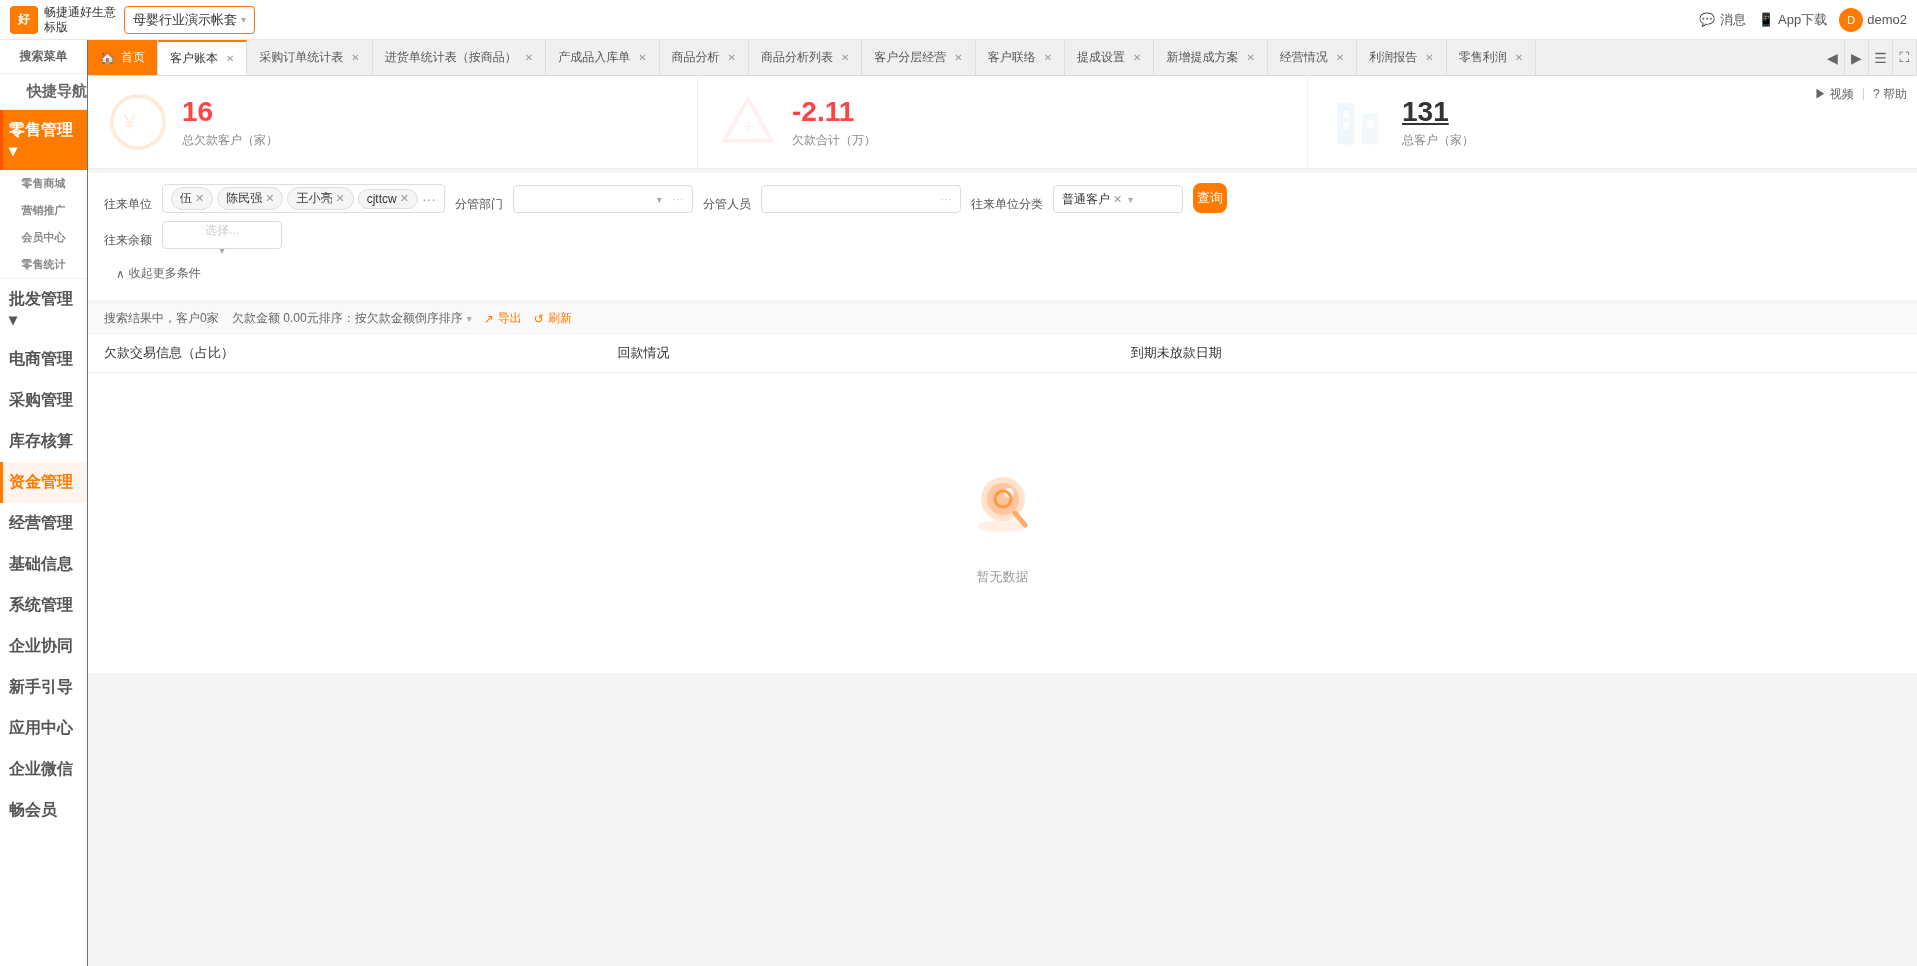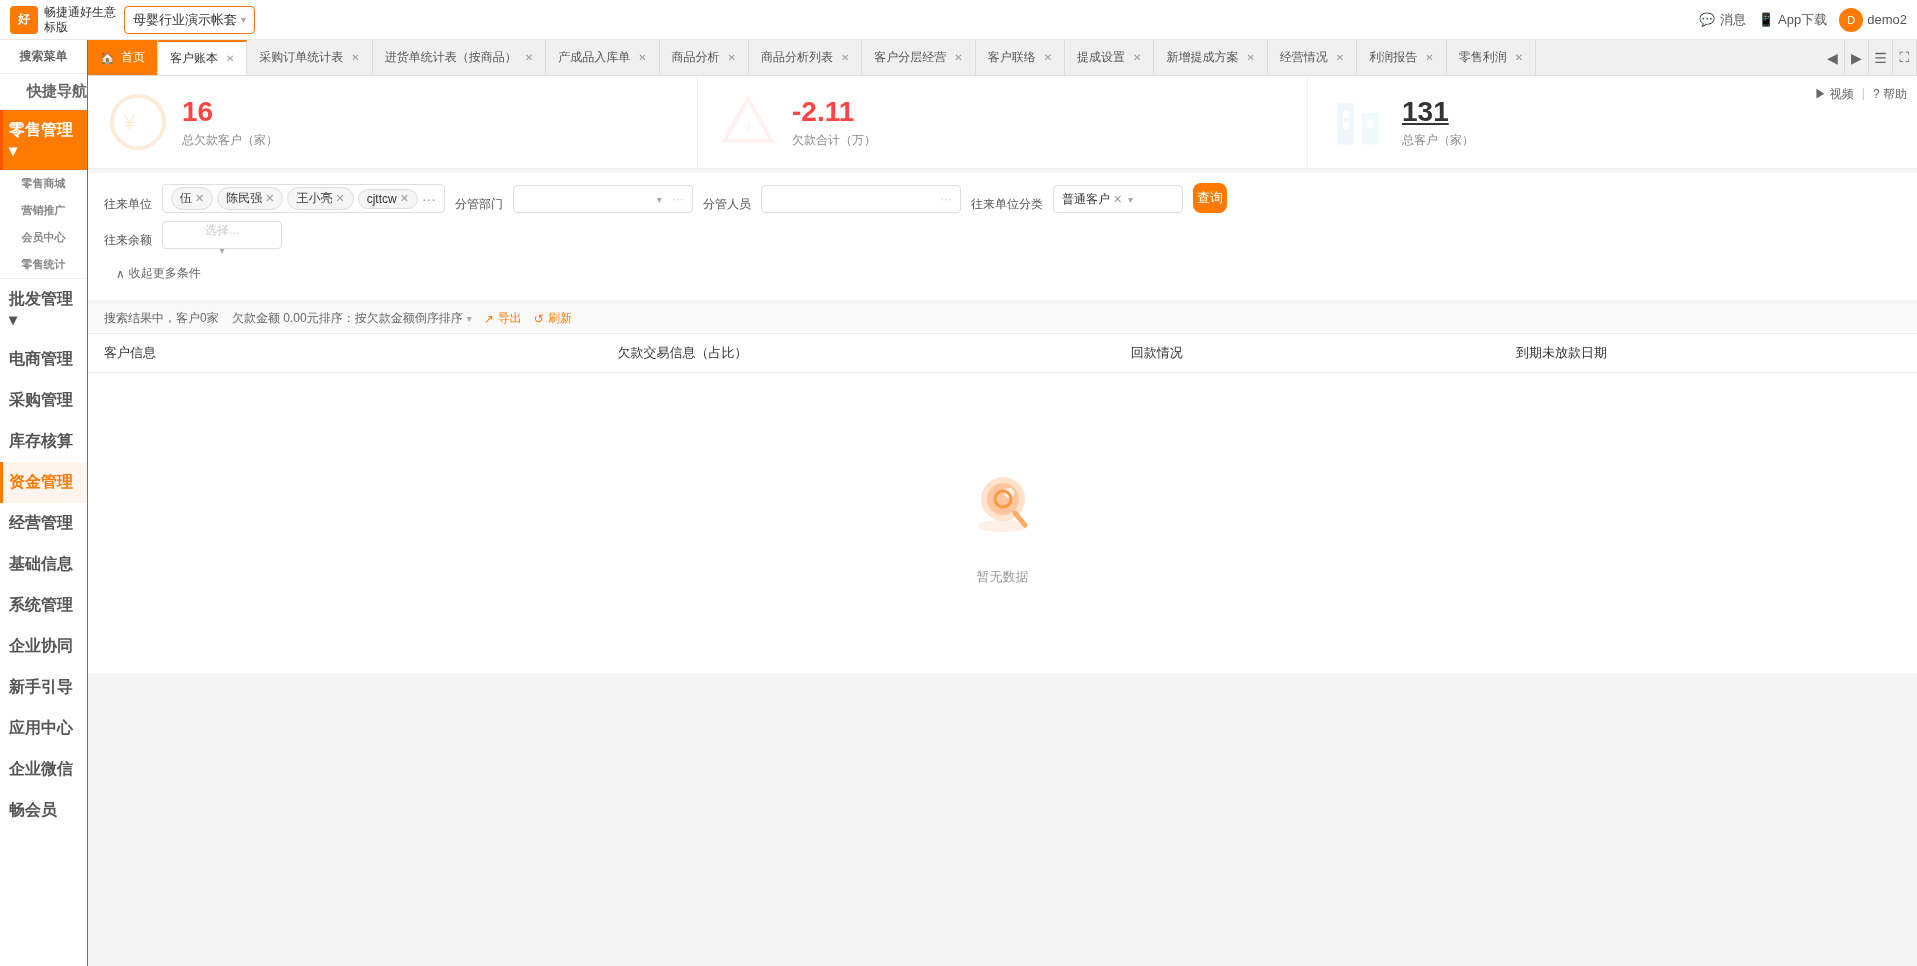--- a/index.html
+++ b/index.html
@@ -349,21 +349,20 @@
           </div>
           <div class="action-btn">
             <span>↺</span>
             <span>刷新</span>
           </div>
         </div>
       </div>
 
       <div class="table-area">
         <div class="table-header">
-          <div>客户信息</div>
           <div>欠款交易信息（占比）</div>
           <div>回款情况</div>
           <div>到期未放款日期</div>
         </div>
         <div class="table-body">
           <div class="empty-icon">
             
             <svg width="80" height="80" viewBox="0 0 80 80">
               <ellipse cx="40" cy="65" rx="25" ry="6" fill="#ffe0cc" opacity="0.5"></ellipse>
               <circle cx="40" cy="38" r="22" fill="#ffd0aa" opacity="0.6"></circle>

